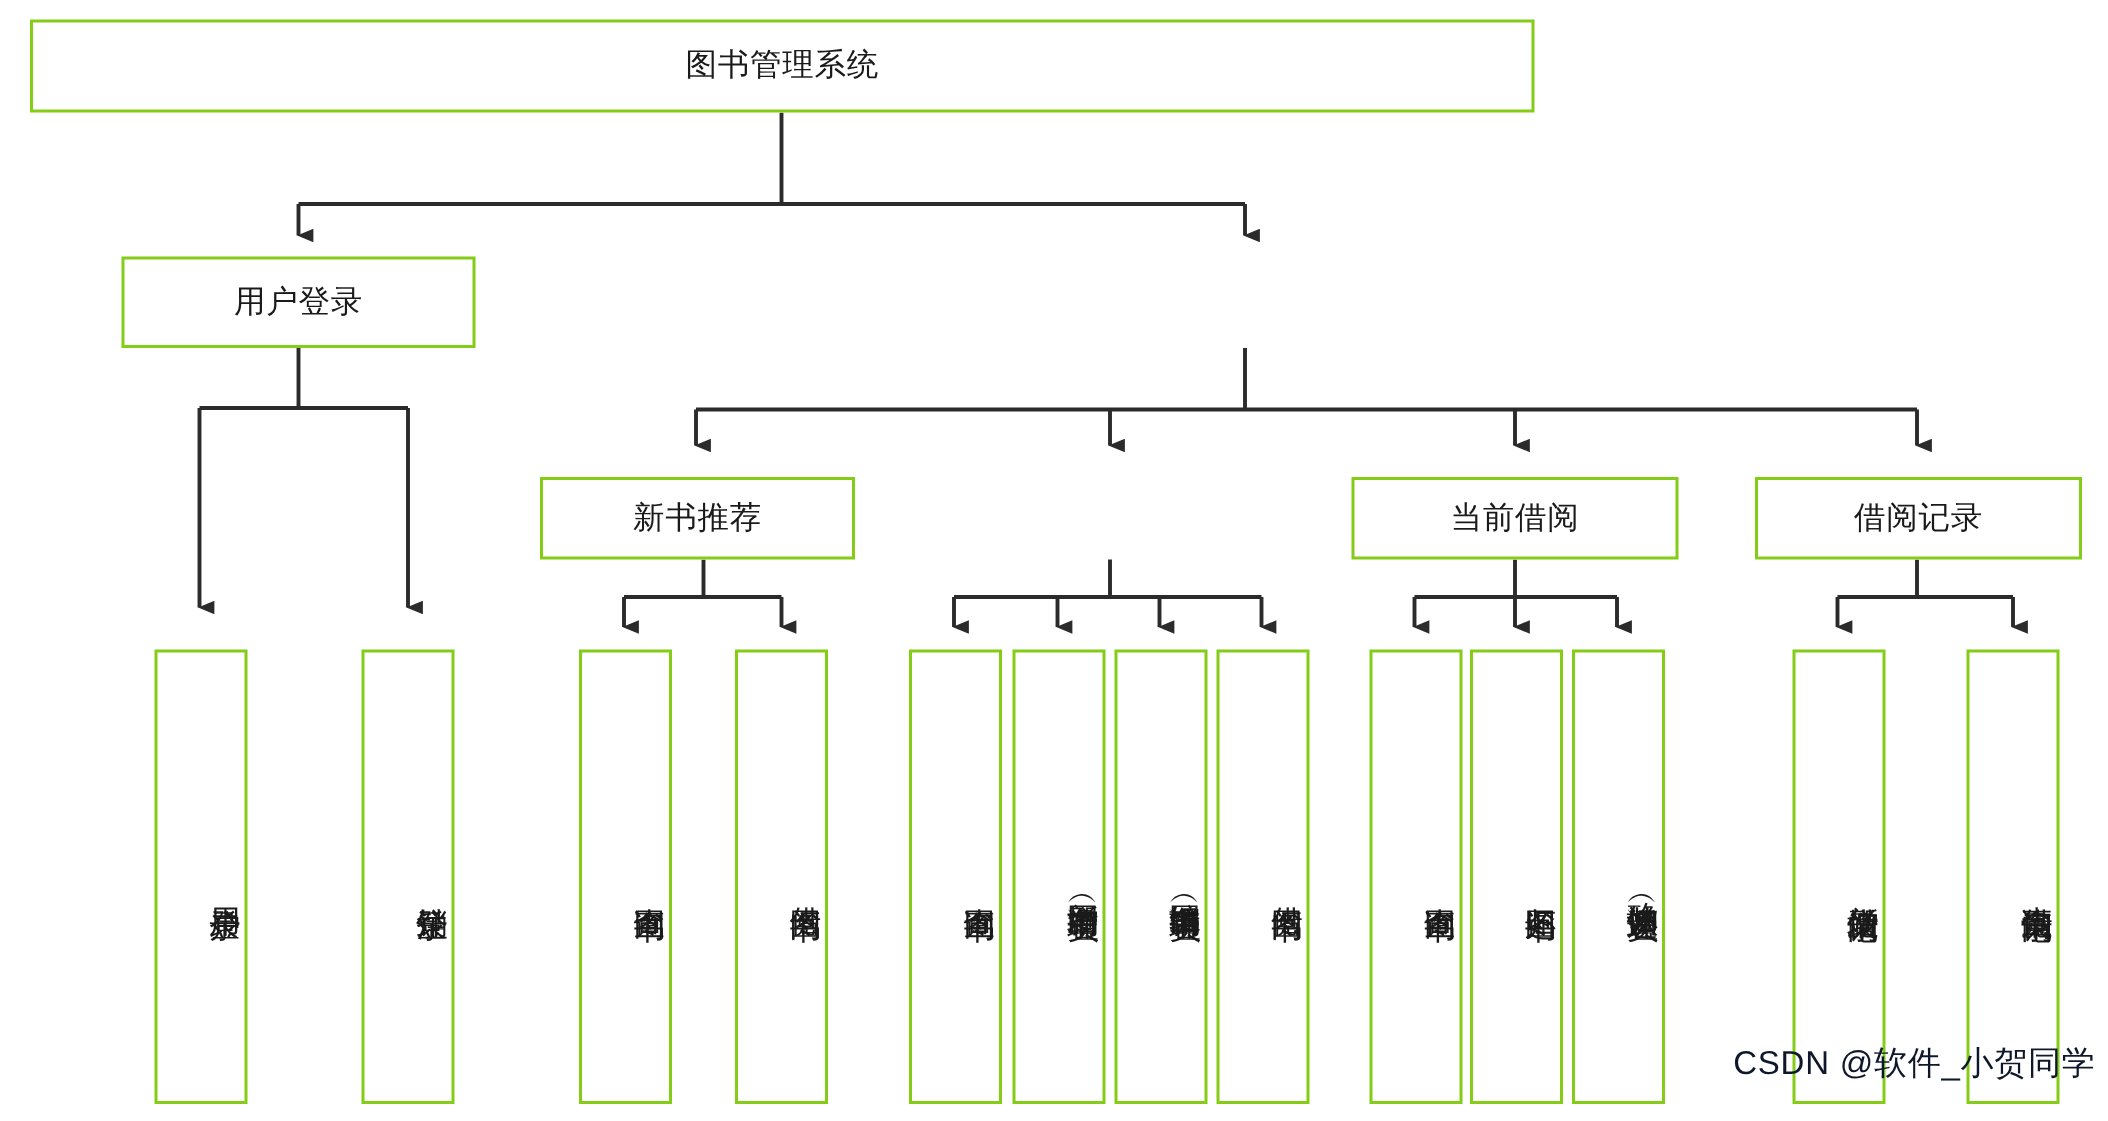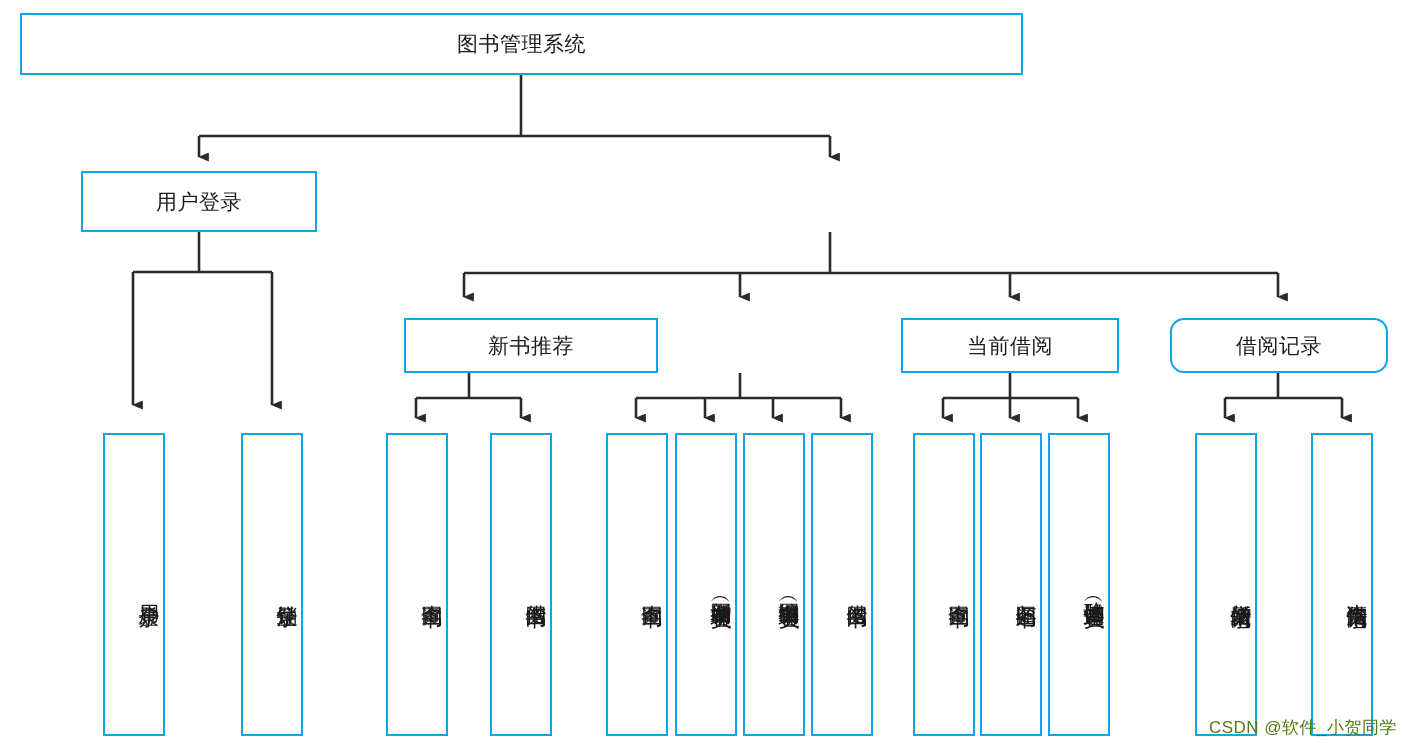--- a/index.html
+++ b/index.html
@@ -25,21 +25,21 @@
     left: 0;
     top: 0;
     width: 1405px;
     height: 747px;
     pointer-events: none;
   }
   .node {
     position: absolute;
     box-sizing: border-box;
     background: #ffffff;
-    border: 2px solid #0ea5e9;
+    border: 2px solid #84cc16;
     display: flex;
     align-items: center;
     justify-content: center;
     color: #1a1a1a;
   }
   .node.horizontal {
     font-size: 21px;
     letter-spacing: 0.5px;
     line-height: 1.2;
   }
@@ -52,23 +52,23 @@
     align-items: flex-start;
     justify-content: center;
   }
   .node-label {
     display: block;
     white-space: nowrap;
   }
   .watermark {
     position: absolute;
     right: 8px;
-    bottom: 8px;
-    font-size: 17px;
-    color: #4d7c0f;
+    bottom: 23px;
+    font-size: 22px;
+    color: #0f172a;
     letter-spacing: 0.5px;
     white-space: nowrap;
   }
 </style>
 </head>
 <body>
 
 <div id="diagram-root">
 
   <svg id="connectors" viewBox="0 0 1405 747" xmlns="http://www.w3.org/2000/svg">
@@ -126,30 +126,30 @@
 
   <div class="node horizontal" style="left:20px; top:13px; width:1003px; height:62px;">
     <span class="node-label">图书管理系统</span>
   </div>
 
   <div class="node horizontal" style="left:81px; top:171px; width:236px; height:61px;">
     <span class="node-label">用户登录</span>
   </div>
 
 
-  <div class="node horizontal" style="left:360px; top:318px; width:254px; height:55px;margin-left:44px;">
+  <div class="node horizontal" style="left:360px; top:318px; width:210px; height:55px;">
     <span class="node-label">新书推荐</span>
   </div>
 
 
   <div class="node horizontal" style="left:901px; top:318px; width:218px; height:55px;align-items:center;">
     <span class="node-label">当前借阅</span>
   </div>
 
-  <div class="node horizontal" style="left:1170px; top:318px; width:218px; height:55px;border-radius:14px;">
+  <div class="node horizontal" style="left:1170px; top:318px; width:218px; height:55px;">
     <span class="node-label">借阅记录</span>
   </div>
 
   <div class="node vertical" style="left:103px; top:433px; width:62px; height:303px;">
     <span class="node-label">用户登录</span>
   </div>
 
   <div class="node vertical" style="left:241px; top:433px; width:62px; height:303px;">
     <span class="node-label">注销登录</span>
   </div>

